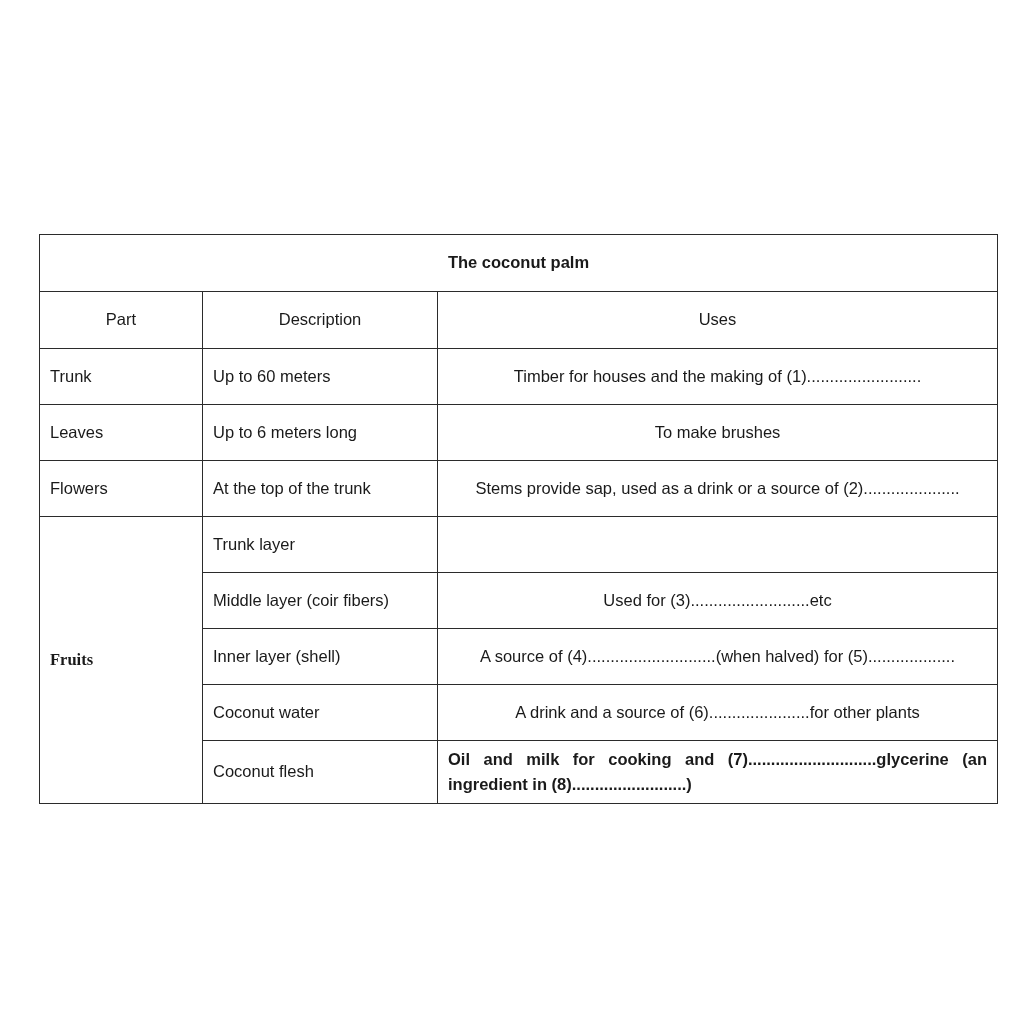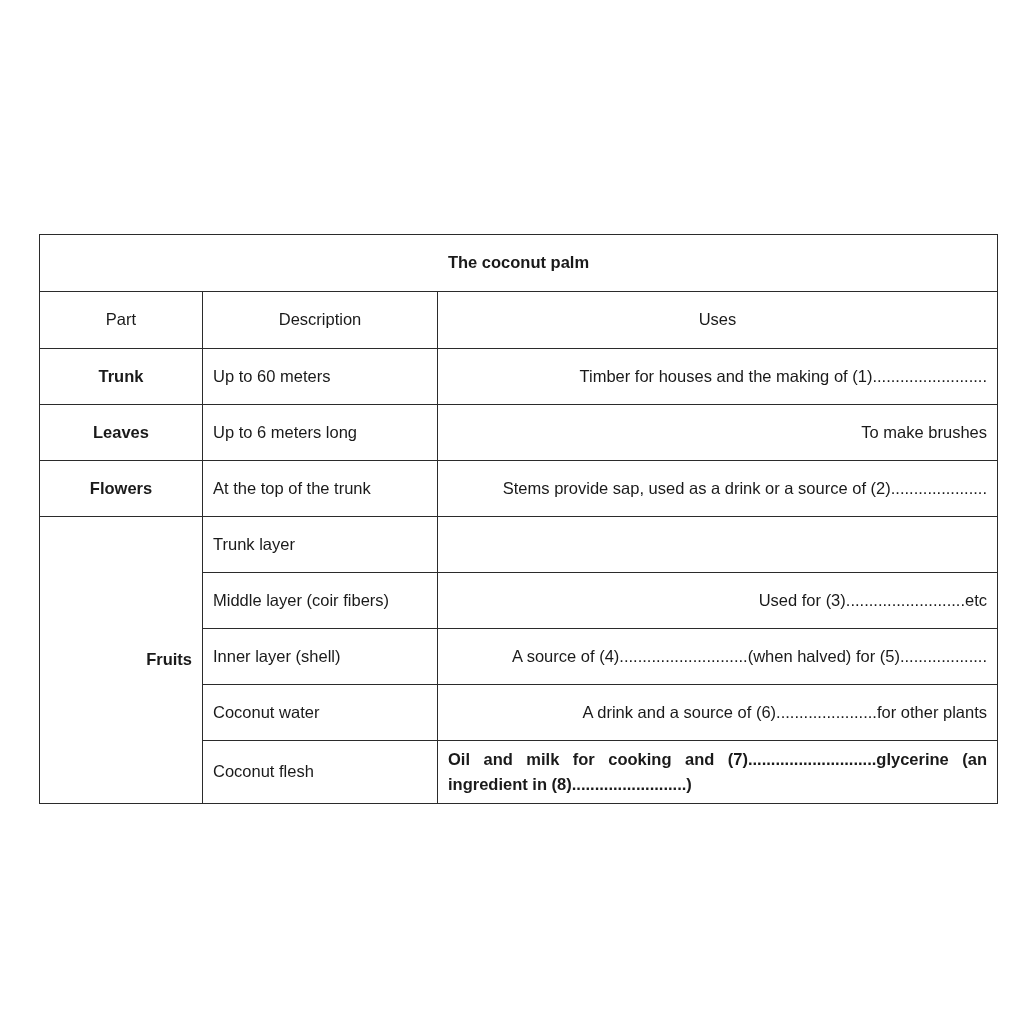--- a/index.html
+++ b/index.html
@@ -62,53 +62,53 @@
   }
 
   .head-cell {
     text-align: center;
     font-weight: normal;
     font-size: 17px;
     height: 56px;
   }
 
   .part-cell {
-    text-align: center;
-    font-weight: bold;
+    font-weight: normal;
     font-size: 16.5px;
   }
 
   .row-h {
     height: 56px;
   }
 
   .desc-cell {
     text-align: left;
     padding-left: 11px;
   }
 
   .uses-cell {
-    text-align: right;
+    text-align: center;
     padding-left: 11px;
     padding-right: 8px;
   }
 
   .uses-cell.justify {
     text-align: justify;
     text-align-last: left;
     line-height: 1.5;
     padding-top: 6px;
     padding-bottom: 6px;
     font-weight: bold;
   }
 
   .merged-part {
-    text-align: right;
+    text-align: left;
     font-weight: bold;
     vertical-align: middle;
+    font-family: Liberation Serif, serif;
   }
 </style>
 </head>
 <body>
 
 <div class="page">
   <div class="table-wrap">
     <table class="coconut">
       <colgroup>
         <col class="c-part">

